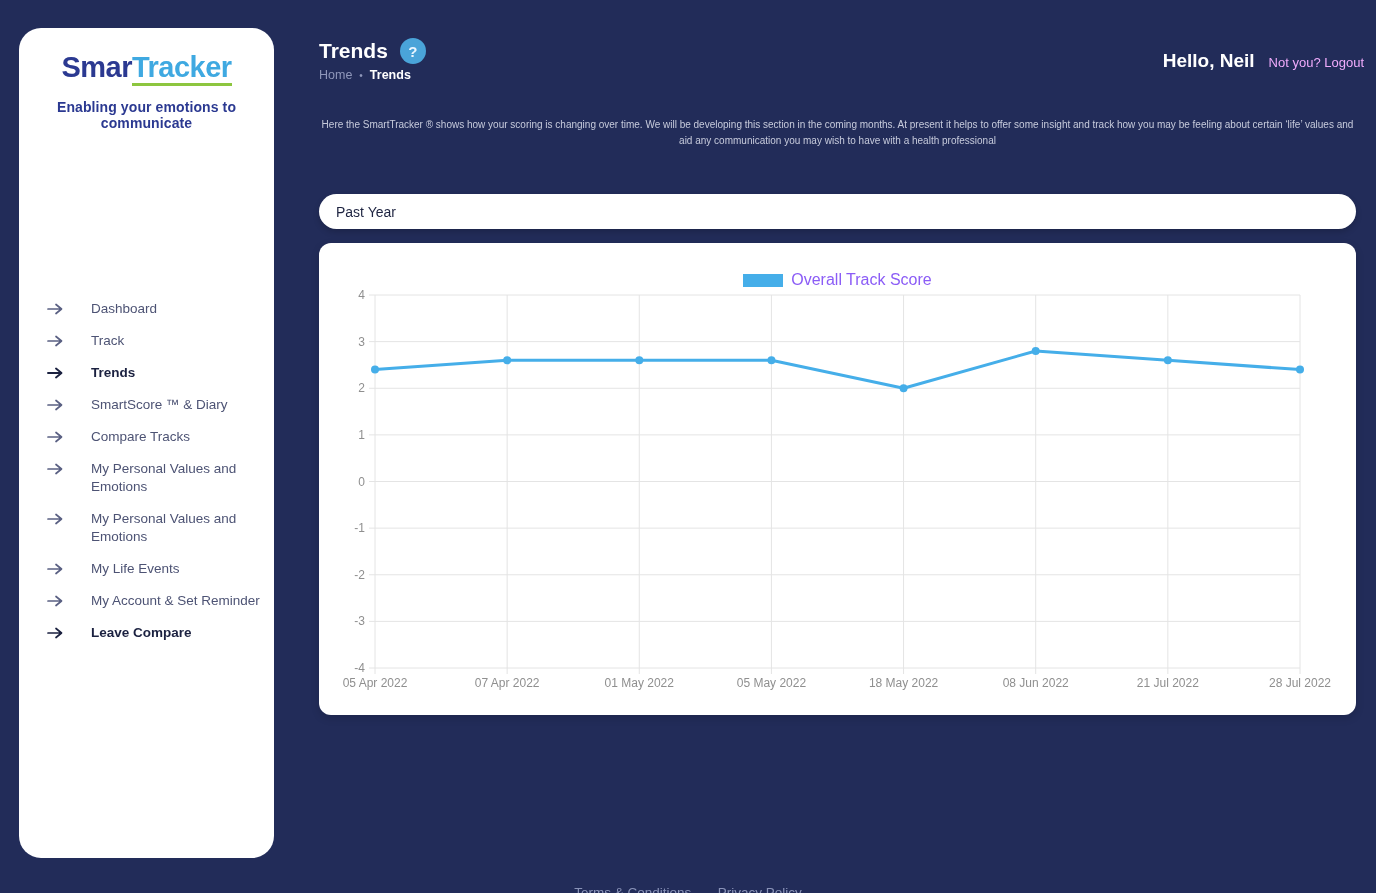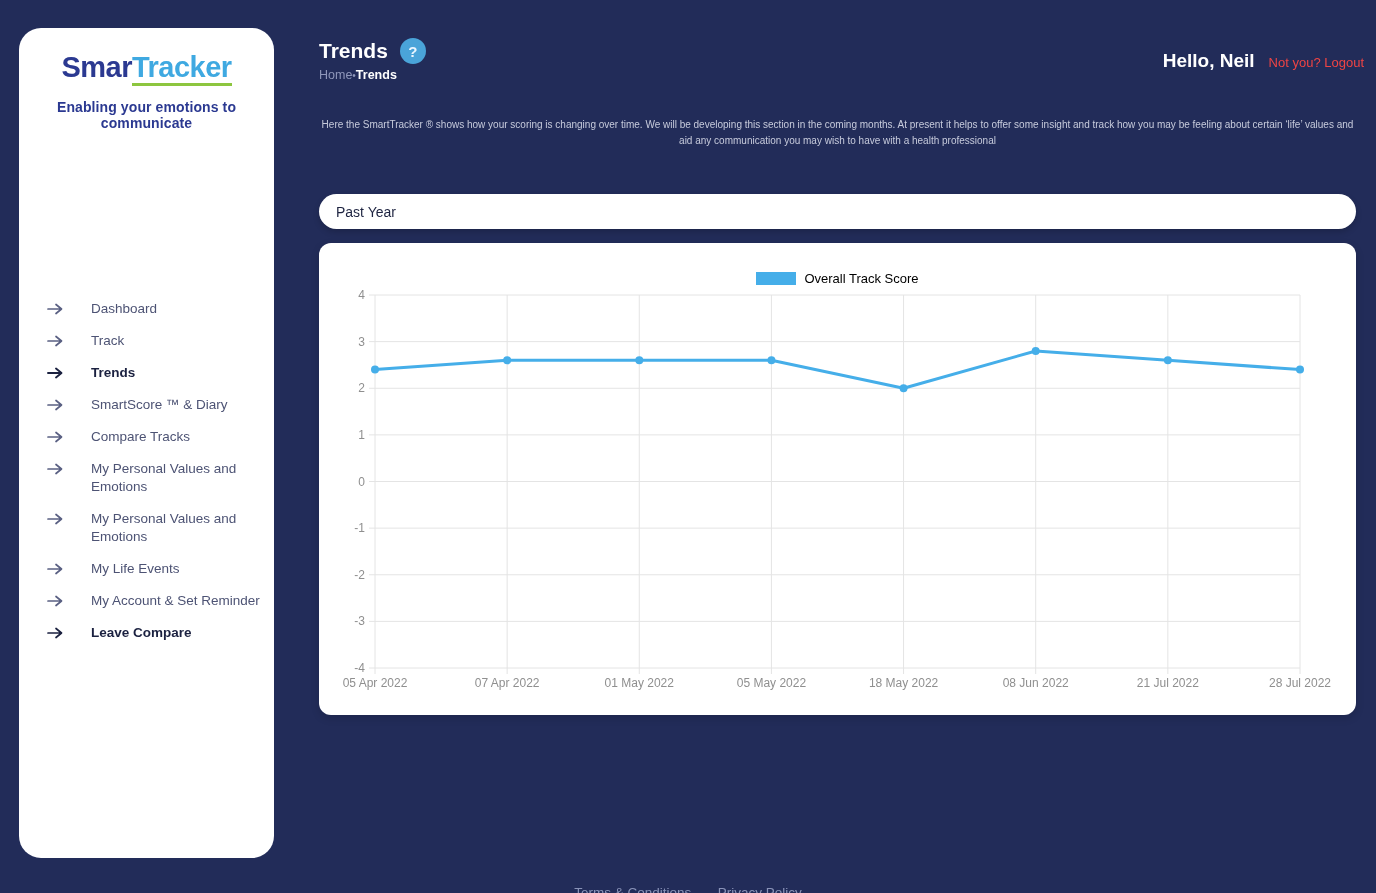--- a/index.html
+++ b/index.html
@@ -32,28 +32,28 @@
   .nav-item.active .nav-label, .nav-item.bold .nav-label { font-weight:700; color:#1b2140; }
 
   
   .title-row { position:absolute; left:319px; top:38px; display:flex; align-items:center; gap:12px; }
   .page-title { color:#ffffff; font-size:21px; font-weight:700; line-height:26px; }
   .help-circle {
     width:26px; height:26px; border-radius:50%; background:#4aa4d9;
     color:#eaf6ff; font-size:15px; font-weight:700;
     display:flex; align-items:center; justify-content:center; cursor:pointer;
   }
-  .breadcrumb { position:absolute; left:319px; top:68px; font-size:12.5px; display:flex; align-items:center; }
+  .breadcrumb { position:absolute; left:319px; top:68px; font-size:12.5px; display:flex; align-items:center; gap:7px; }
   .crumb-home { color:#8f97ba; cursor:pointer; }
   .crumb-sep { color:#8f97ba; font-size:10px; }
   .crumb-current { color:#ffffff; font-weight:700; }
 
   .greeting-row { position:absolute; top:48px; right:12px; display:flex; align-items:baseline; gap:14px; }
   .greeting { color:#ffffff; font-size:19px; font-weight:700; line-height:26px; }
-  .logout-link { color:#ef4444; font-size:13px; font-weight:500; cursor:pointer; }
+  .logout-link { color:#f0abfc; font-size:13px; font-weight:500; cursor:pointer; }
 
   .intro {
     position:absolute; left:319px; top:117px; width:1037px;
     color:#c7cbdc; font-size:10px; line-height:16px; font-weight:400;text-align:center;
   }
 
   
   .filter-select {
     position:absolute; left:319px; top:194px; width:1037px; height:35px;
     background:#ffffff; border-radius:17.5px;
@@ -63,21 +63,21 @@
   .filter-value { font-size:14px; font-weight:500; color:#1d2340; }
 
   
   .chart-card {
     position:absolute; left:319px; top:243px; width:1037px; height:472px;
     background:#ffffff; border-radius:12px;
     box-shadow:0 3px 8px rgba(0,0,0,0.15);
   }
   .legend-row { position:absolute; top:28px; left:0; width:100%; display:flex; justify-content:center; align-items:center; gap:8px; }
   .legend-swatch { width:40px; height:13px; background:#45aee9; }
-  .legend-label { font-size:13px; color:#000000; }
+  .legend-label { font-size:16px; color:#8b5cf6; }
   #chart-svg { position:absolute; top:40px; left:0; }
   #chart-svg text { font-family:"Liberation Sans", sans-serif; }
 
   
   .footer { position:absolute; top:883px; left:0; width:100%; text-align:center; }
   .footer a { color:#8a93b8; font-size:13.5px; text-decoration:none; margin:0 11px; cursor:pointer; }
 </style>
 </head>
 <body>
 

